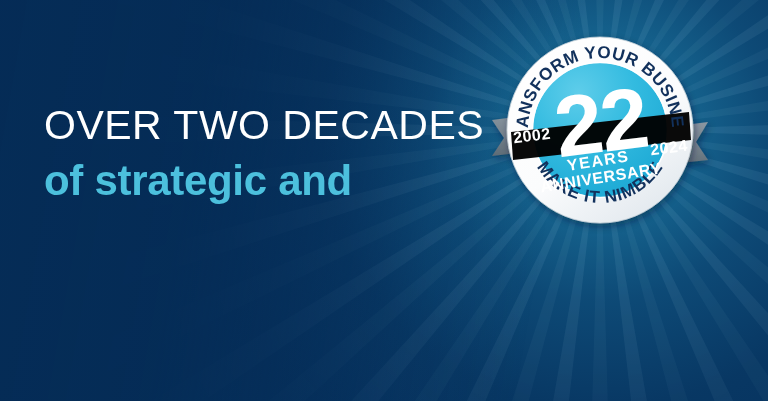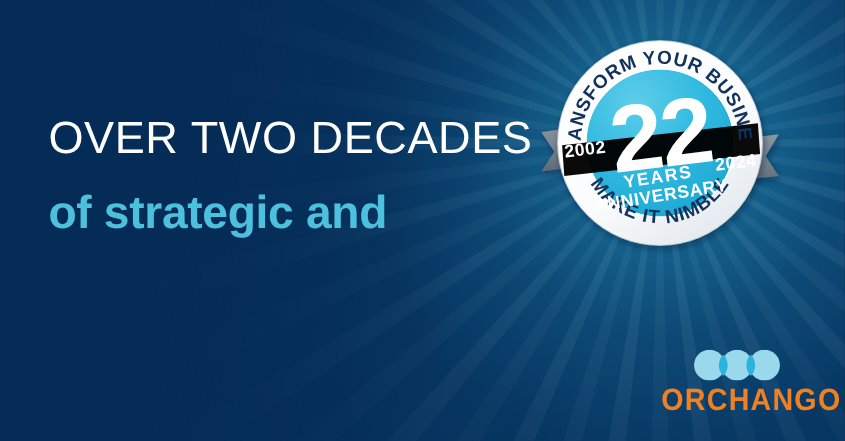--- a/index.html
+++ b/index.html
@@ -78,21 +78,21 @@
     white-space: nowrap;
   }
   .subhead {
     font-size: 42px;
     line-height: 62px;
     font-weight: 700;
     color: #4cc0dd;
     letter-spacing: -0.3px;
     white-space: nowrap;
   }
-  .subhead.l1 { margin-top: 12px; }
+  .subhead.l1 { }
 
   
   .badge {
     position: absolute;
     left: 506px;
     top: 36px;
     width: 188px;
     height: 188px;
   }
   .badge svg { display: block; overflow: visible; }
@@ -274,36 +274,14 @@
 
       <g transform="rotate(-7 26 100)">
         <text x="26" y="105" text-anchor="middle" font-family="Liberation Sans, sans-serif" font-size="16" font-weight="700" fill="#ffffff" letter-spacing="0.5" id="ribbon-left-year">2002</text>
       </g>
       <g transform="rotate(-7 163 112)">
         <text x="163" y="117" text-anchor="middle" font-family="Liberation Sans, sans-serif" font-size="16" font-weight="700" fill="#ffffff" letter-spacing="0.5" id="ribbon-right-year">2024</text>
       </g>
     </svg>
   </div>
 
-  <div class="logo">
-    <div class="logo-marks">
-      <svg width="84" height="28" viewBox="0 0 84 28">
-        <g>
-          <circle cx="17" cy="14" r="14" fill="#9ad9ec"></circle>
-        </g>
-        <g>
-          <circle cx="42" cy="14" r="14" fill="#9ad9ec"></circle>
-        </g>
-        <g>
-          <circle cx="67" cy="14" r="14" fill="#9ad9ec"></circle>
-        </g>
-        <g>
-          <path d="M 29.5,4.2 A 14,14 0 0 1 29.5,23.8 A 14,14 0 0 1 29.5,4.2 Z" fill="#2bb3de"></path>
-        </g>
-        <g>
-          <path d="M 54.5,4.2 A 14,14 0 0 1 54.5,23.8 A 14,14 0 0 1 54.5,4.2 Z" fill="#2bb3de"></path>
-        </g>
-      </svg>
-    </div>
-    <div class="logo-word">ORCHANGO</div>
-  </div>
 
 </div>
 
 </body></html>

